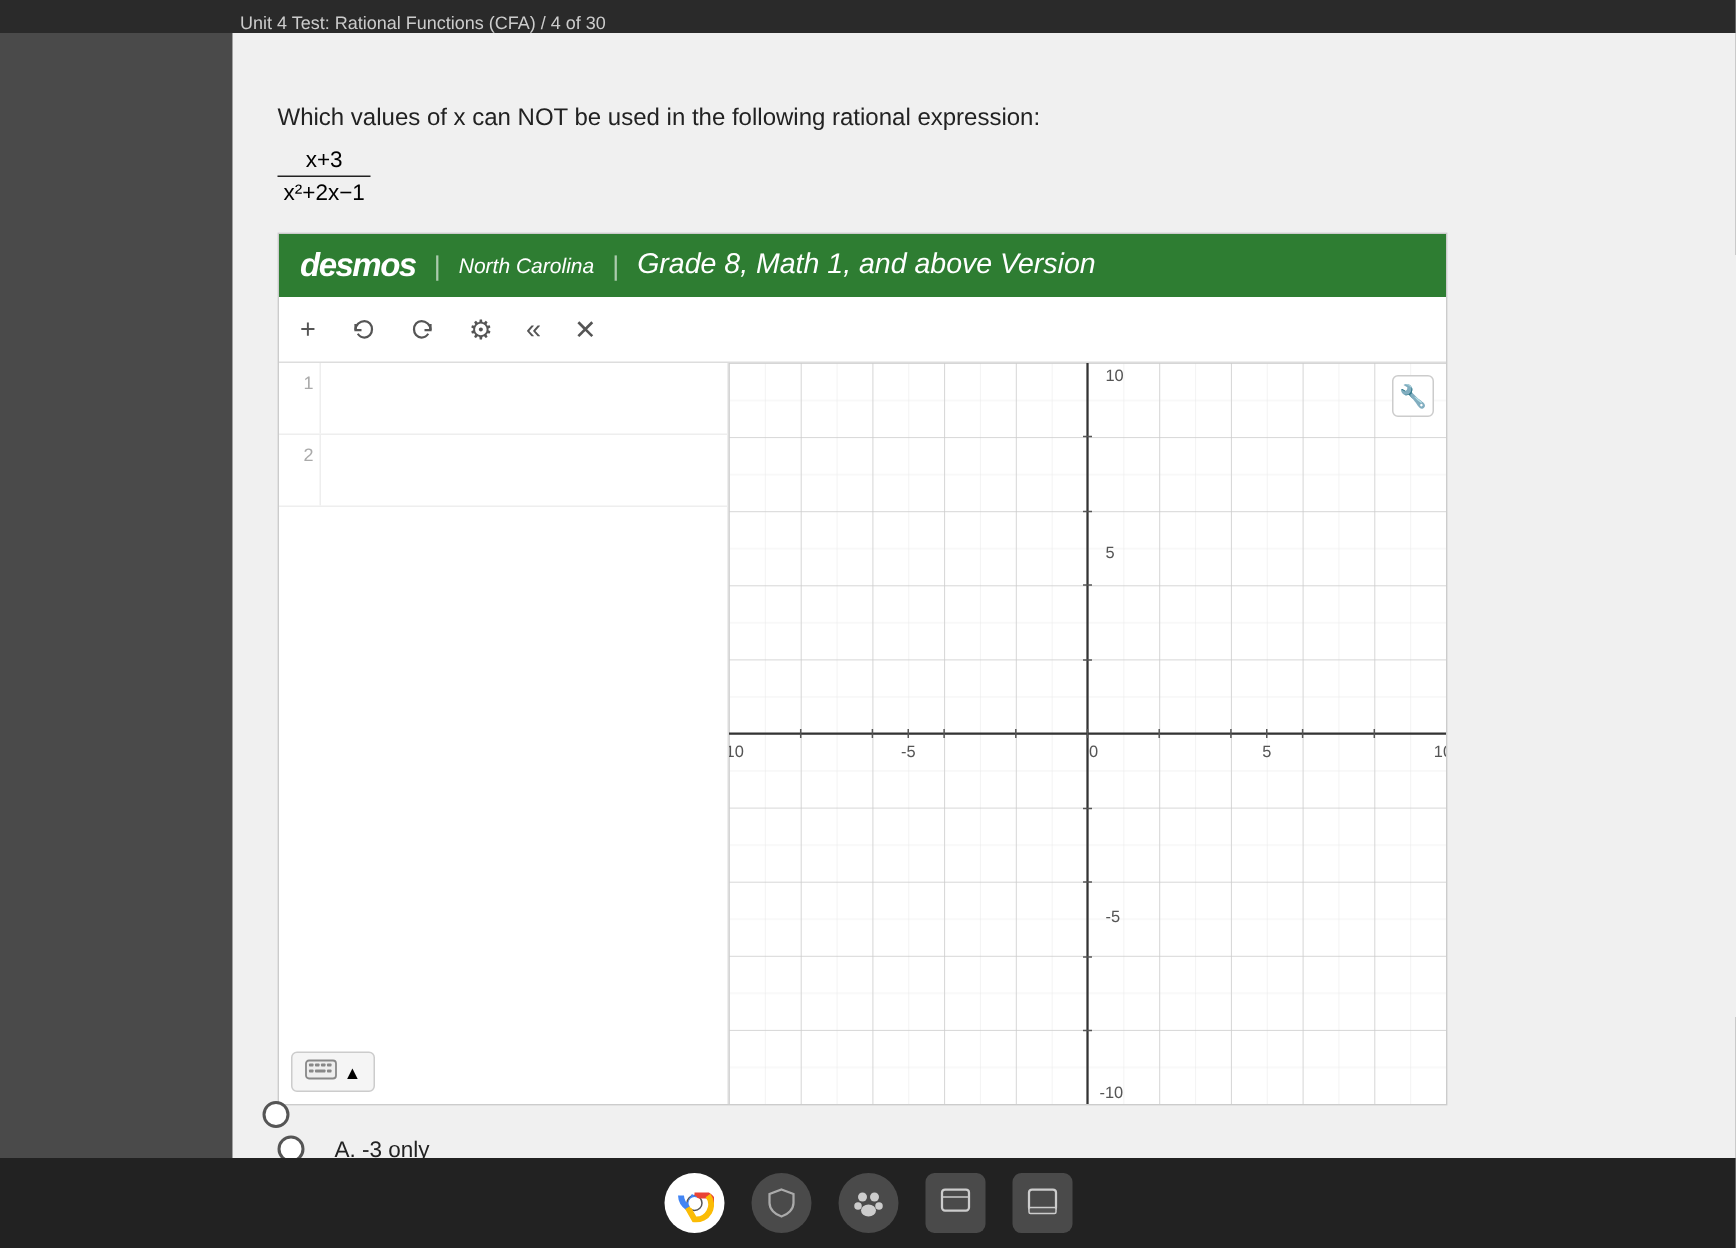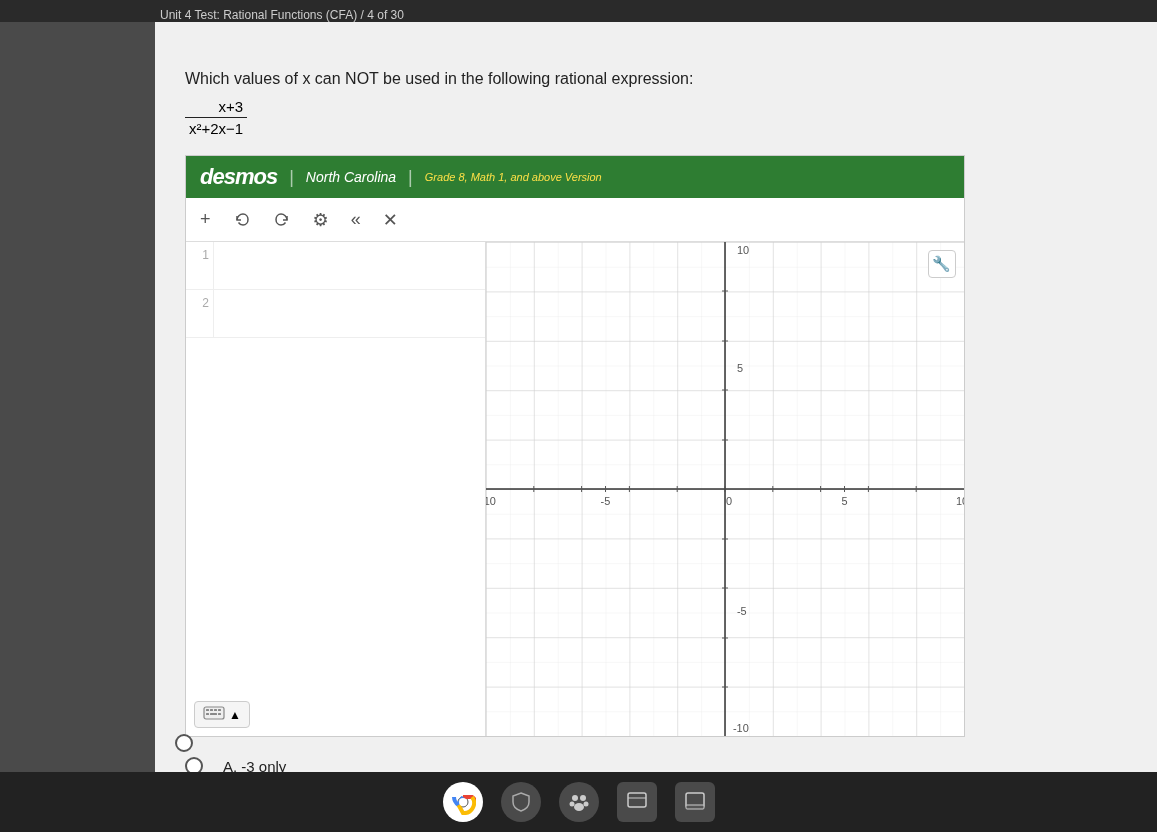--- a/index.html
+++ b/index.html
@@ -51,21 +51,20 @@
       display: inline-block;
       text-align: center;
       margin-bottom: 18px;
       font-size: 15px;
     }
     .numerator {
       display: block;
       border-bottom: 1.5px solid #222;
       padding-bottom: 2px;
       padding: 0 4px 2px 4px;
-      text-align: right;
     }
     .denominator {
       display: block;
       padding-top: 2px;
       padding: 2px 4px 0 4px;
     }
 
     
     .desmos-panel {
       background: #fff;
@@ -95,23 +94,23 @@
     .desmos-divider {
       color: rgba(255,255,255,0.6);
       font-size: 18px;
     }
     .desmos-location {
       font-size: 14px;
       color: white;
       font-style: italic;
     }
     .desmos-course {
-      font-size: 11px;
+      font-size: 19px;
       font-style: italic;
-      color: #fde047;
+      color: #ffffff;
     }
 
     
     .desmos-toolbar {
       background: #fff;
       border-bottom: 1px solid #ddd;
       display: flex;
       align-items: center;
       padding: 6px 10px;
       gap: 14px;

